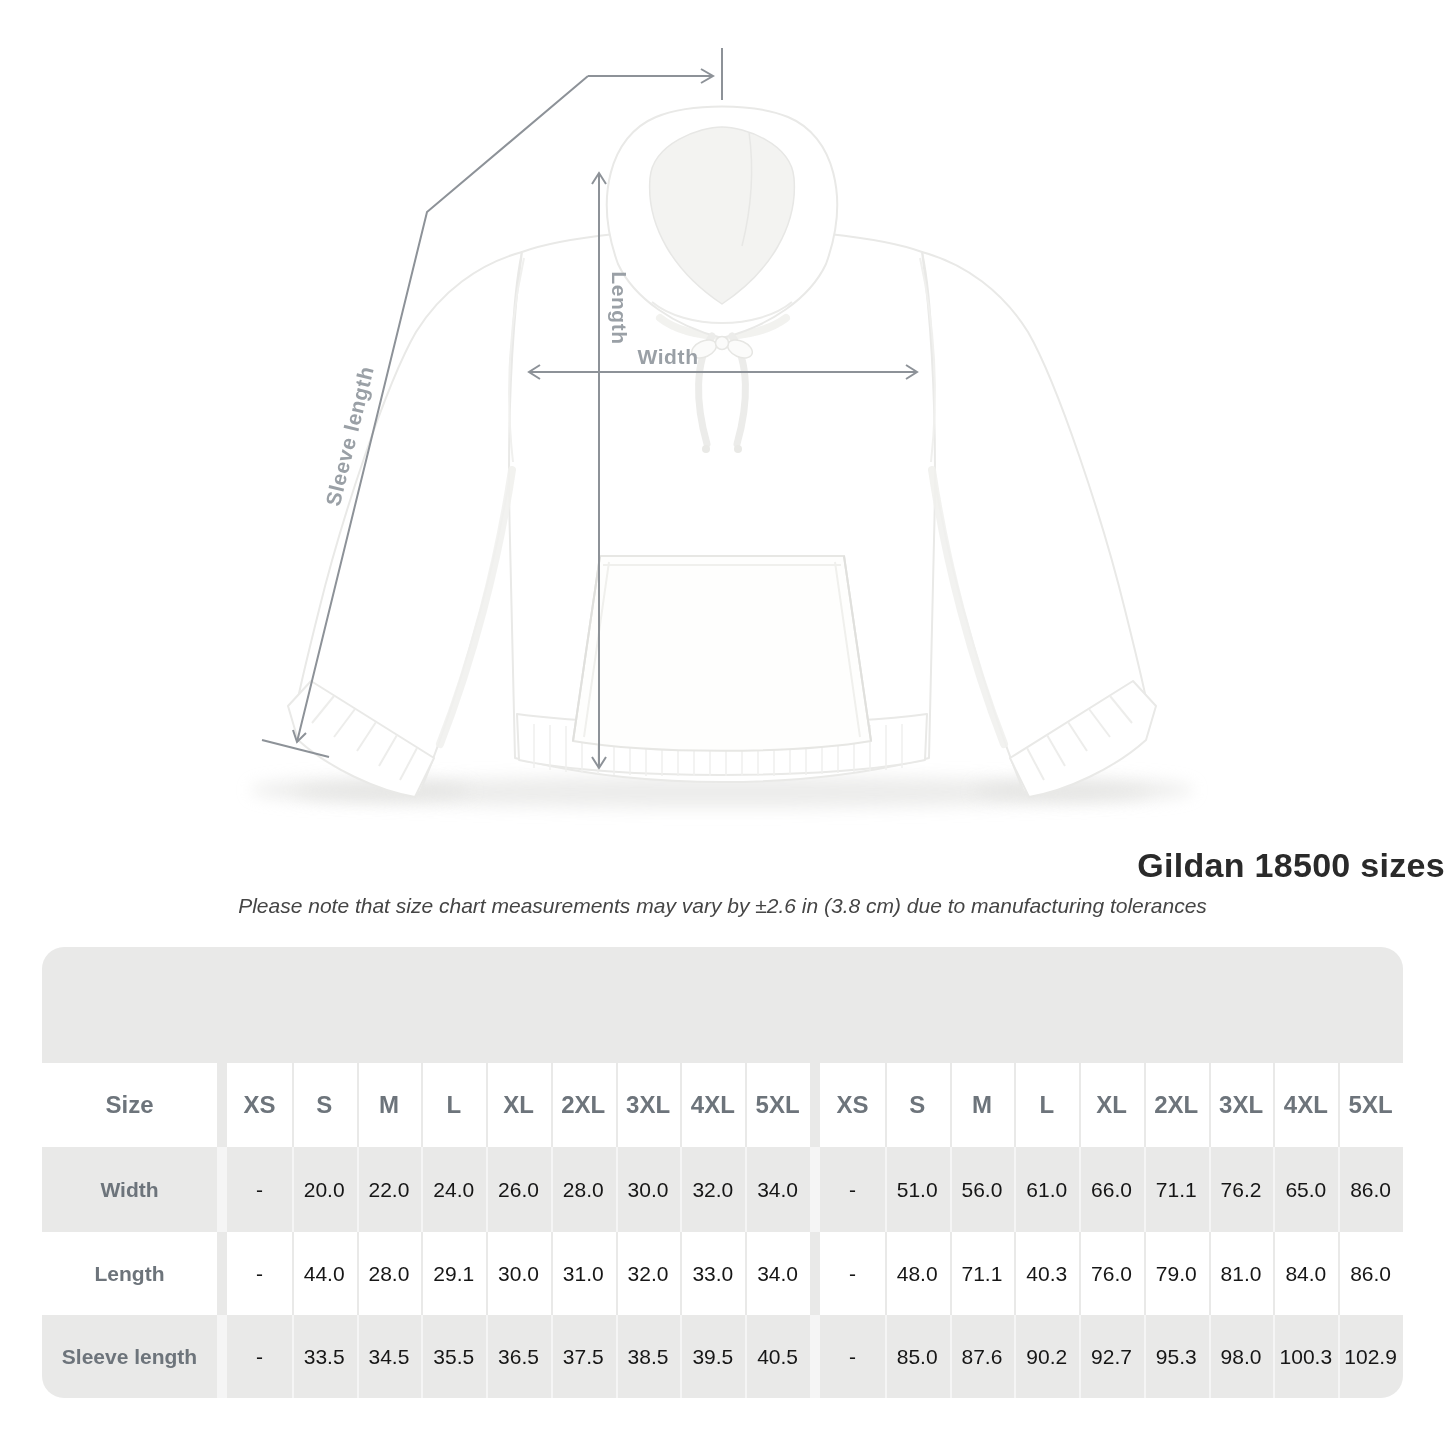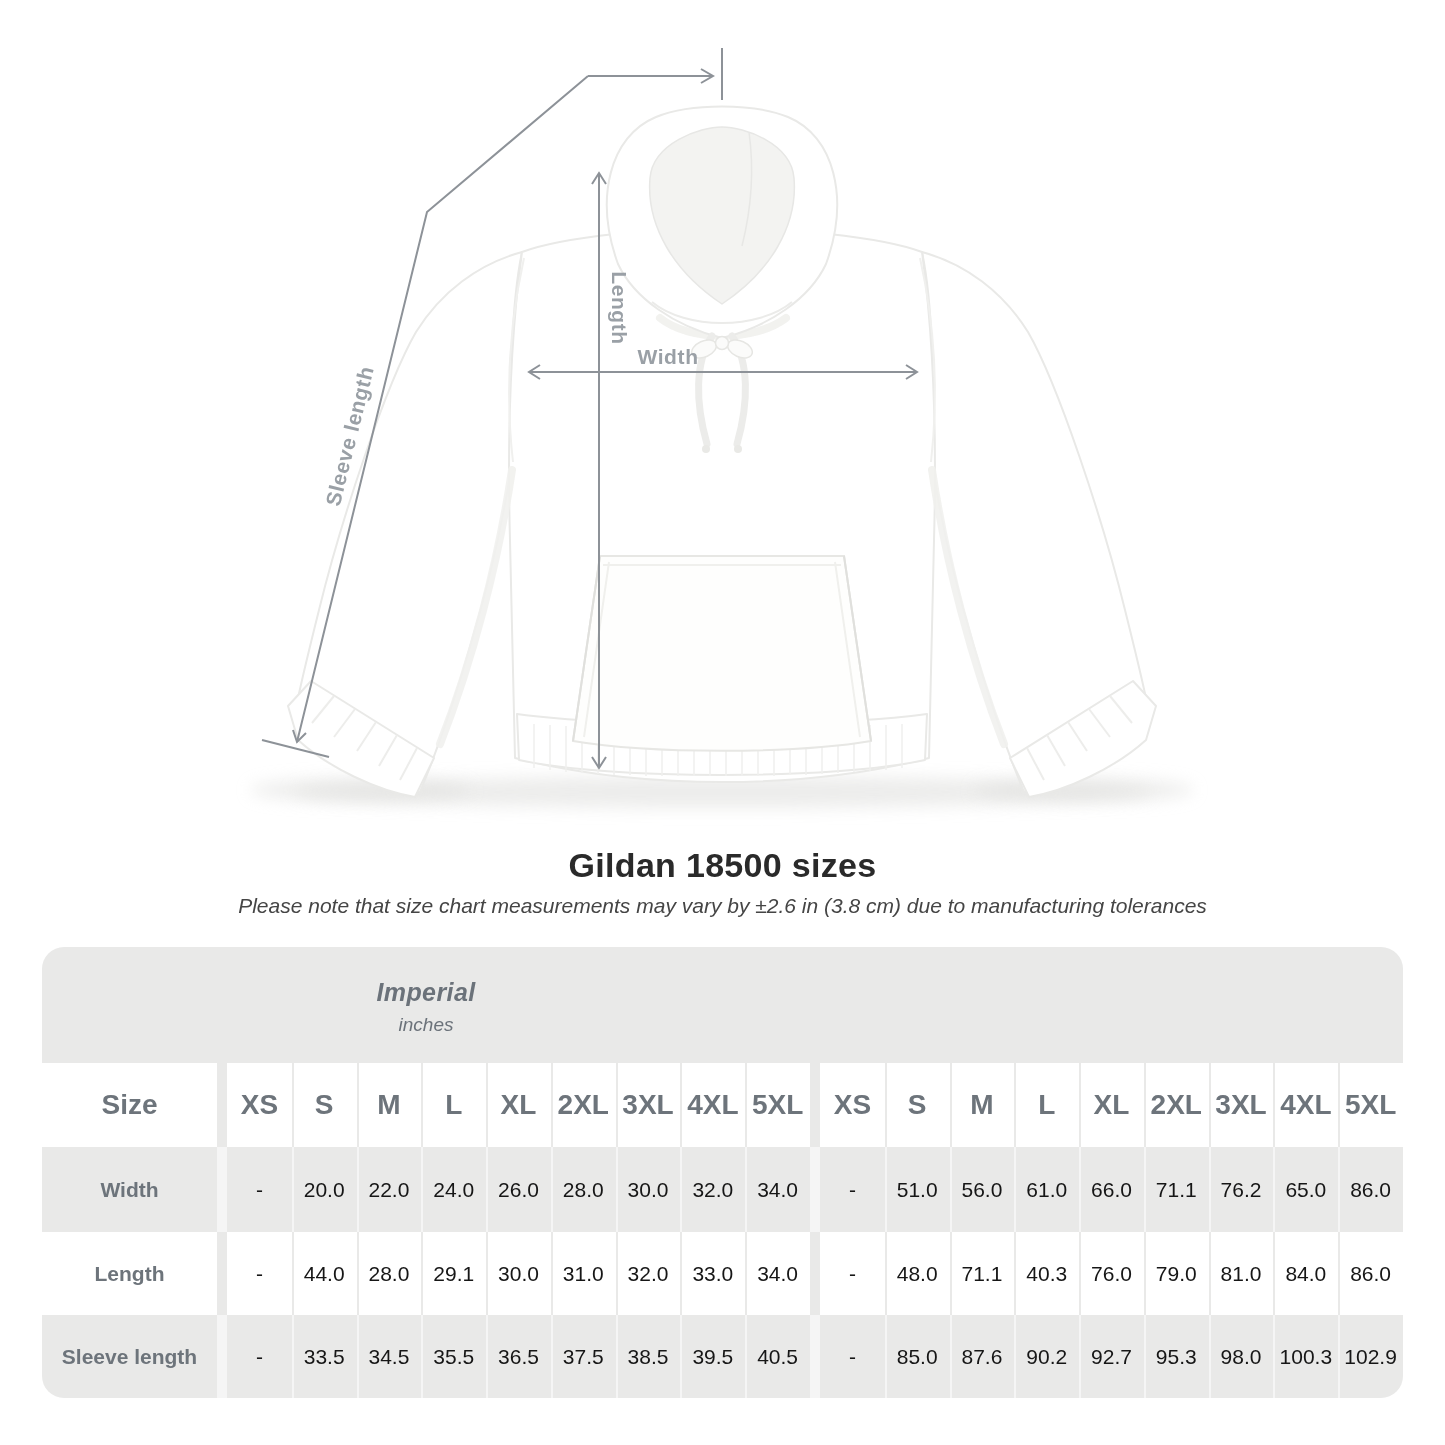--- a/index.html
+++ b/index.html
@@ -9,21 +9,21 @@
   
   .diagram{position:absolute;left:0;top:0;width:1445px;height:840px}
   .diagram svg{position:absolute;left:0;top:0;z-index:1}
   .mlabel{position:absolute;z-index:3;font-weight:bold;color:#9aa0a6;font-size:21px;
           letter-spacing:.6px;white-space:nowrap}
   #lab-width{left:668px;top:357px;transform:translate(-50%,-50%)}
   #lab-length{left:619px;top:308px;transform:translate(-50%,-50%) rotate(90deg)}
   #lab-sleeve{left:350px;top:436px;transform:translate(-50%,-50%) rotate(-76deg)}
 
   
-  .title{position:absolute;left:0;right:0;top:846px;text-align:center;
+  .title{position:absolute;left:0;right:0;top:846px;text-align:right;
          font-size:34px;font-weight:bold;color:#2a2a2a;letter-spacing:.3px}
   .subtitle{position:absolute;left:0;right:0;top:894px;text-align:center;
             font-style:italic;font-size:21px;color:#454545}
 
   
   .card{position:absolute;left:42px;top:947px;width:1361px;height:451px;
         background:#e9e9e8;border-radius:22px;overflow:hidden;
         display:flex;flex-direction:column}
   .band{flex:0 0 116px;display:grid;grid-template-columns:175px 10px 1fr 10px 1fr}
   .ug{display:flex;flex-direction:column;align-items:center;justify-content:center;
@@ -36,21 +36,21 @@
   .trow{display:grid;grid-template-columns:175px 10px repeat(9,1fr) 10px repeat(9,1fr)}
   .r-sizes{flex:0 0 84px}
   .r-w{flex:0 0 85px}
   .r-l{flex:0 0 83px}
   .r-s{flex:0 0 83px}
   .cell{display:flex;align-items:center;justify-content:center}
   .cw{background:#ffffff}
   .cw:not(.gf){box-shadow:inset 2px 0 0 #e9e9e8}
   .cg:not(.gf){box-shadow:inset 2px 0 0 rgba(255,255,255,.55)}
   .rowg .sp{background:rgba(255,255,255,.55)}
-  .lbl{font-weight:bold;font-size:28px;color:#6d747b}
+  .lbl{font-weight:bold;font-size:24px;color:#6d747b}
   .rlbl{font-weight:bold;font-size:21px;color:#6d747b}
   .val{font-size:21px;color:#161616}
 </style>
 </head>
 <body>
 
 <div class="diagram">
   <svg width="1445" height="840" viewBox="0 0 1445 840">
     <defs>
       <filter id="blur8" x="-30%" y="-80%" width="160%" height="260%">
@@ -142,24 +142,20 @@
   <div class="mlabel" id="lab-length">Length</div>
   <div class="mlabel" id="lab-sleeve">Sleeve length</div>
 </div>
 
 <div class="title">Gildan 18500 sizes</div>
 <div class="subtitle">Please note that size chart measurements may vary by ±2.6 in (3.8 cm) due to manufacturing tolerances</div>
 
 <div class="card">
 
   <div class="band">
-    <div class="ug ug1">
-      <div class="ug-t">Imperial</div>
-      <div class="ug-s">inches</div>
-    </div>
   </div>
 
   <div class="trow r-sizes">
     <div class="cell cw gf lbl">Size</div>
     <div class="sp"></div>
     <div class="cell cw gf lbl">XS</div>
     <div class="cell cw lbl">S</div>
     <div class="cell cw lbl">M</div>
     <div class="cell cw lbl">L</div>
     <div class="cell cw lbl">XL</div>

